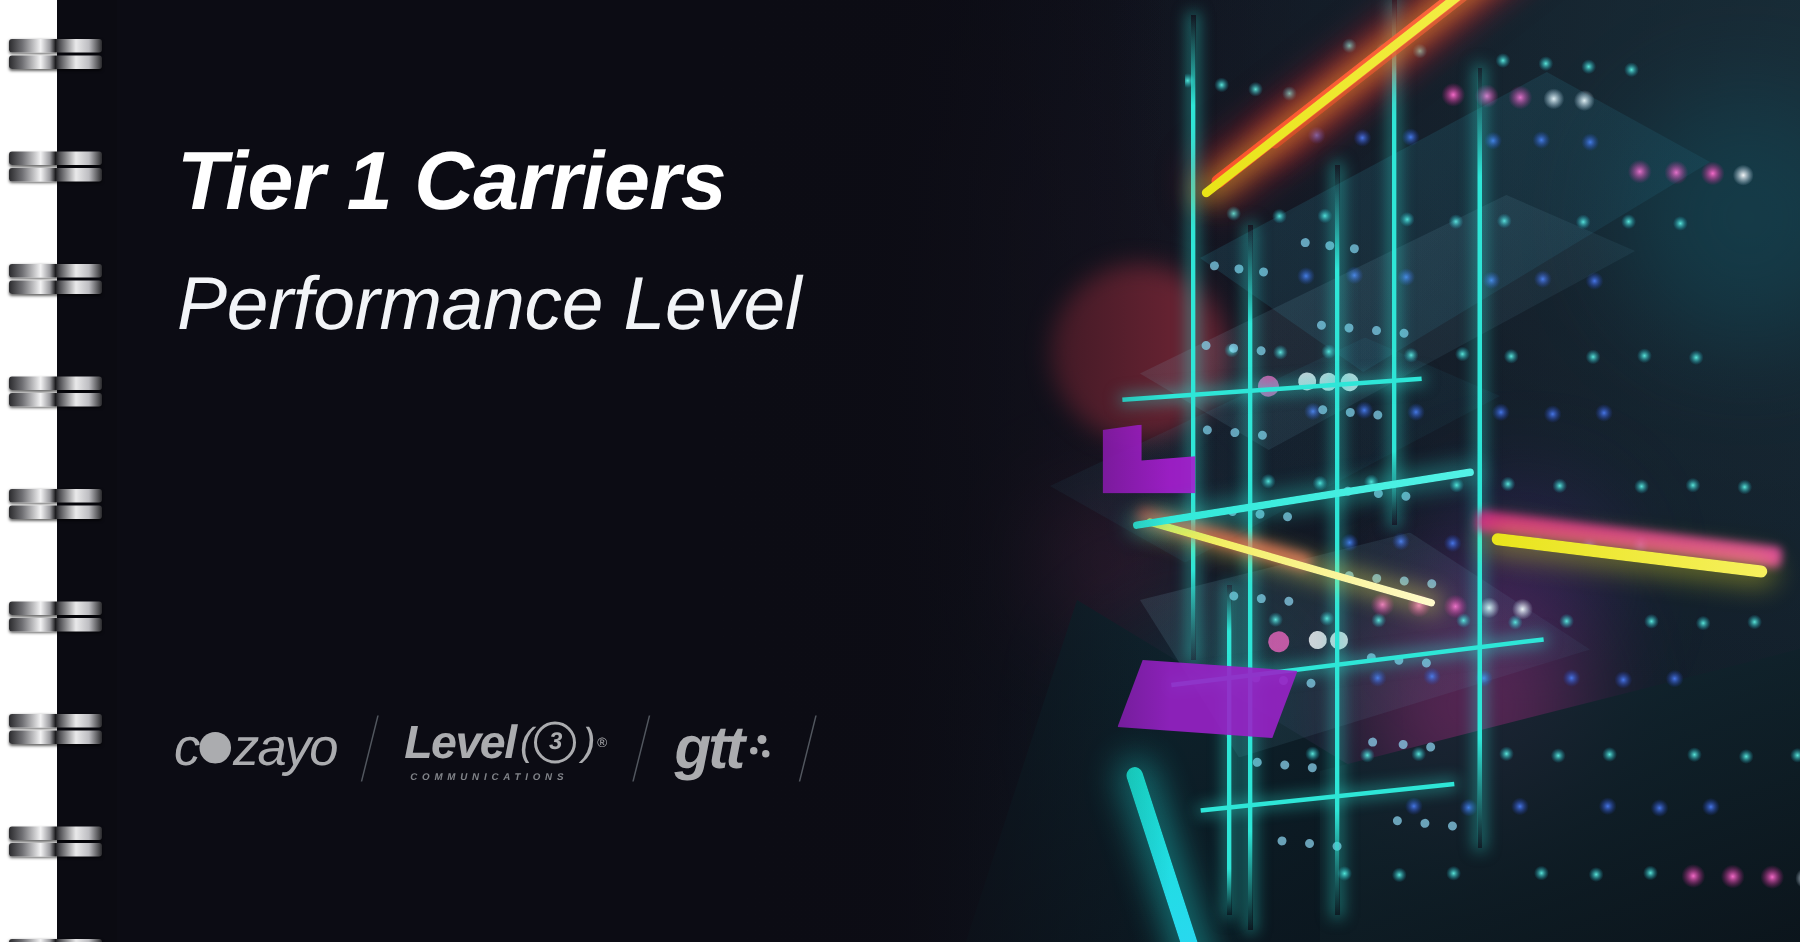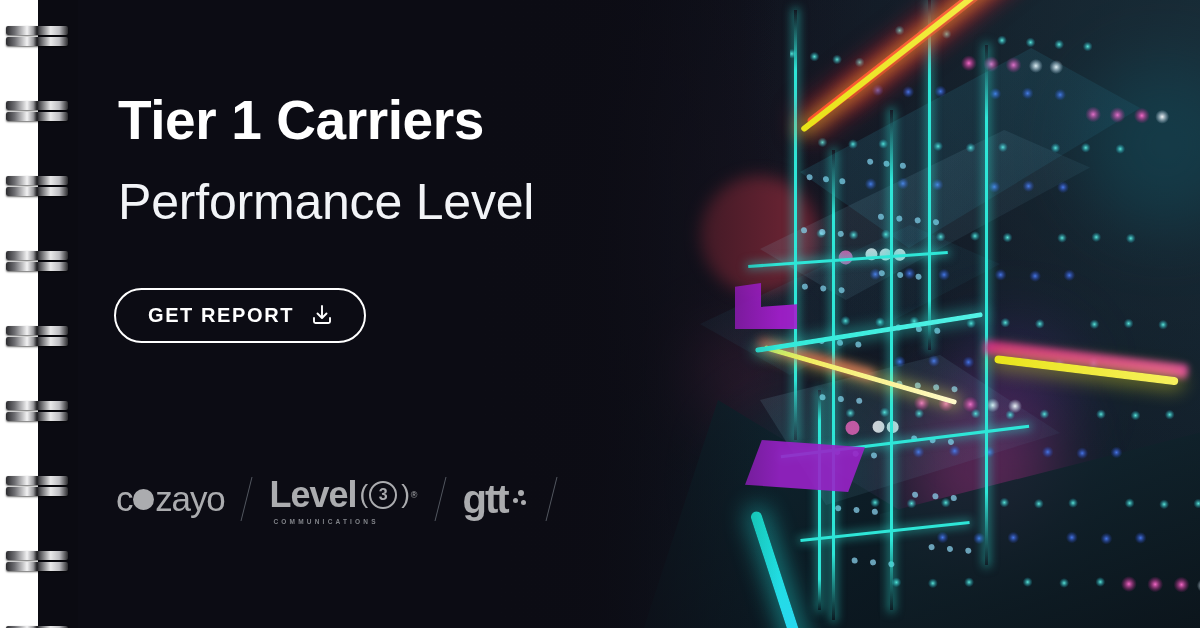--- a/index.html
+++ b/index.html
@@ -3,20 +3,21 @@
 <meta charset="utf-8">
 <style>
   html,body{margin:0;padding:0;background:#000;}
   body{font-family:"Liberation Sans",sans-serif;}
 
   .banner{
     position:relative;
     width:1200px;height:628px;
     overflow:hidden;
     background:#0d0d16;
+    font-style:italic;
   }
 
   
   .art{position:absolute;inset:0;overflow:hidden;}
   .art > *{position:absolute;}
 
   .bg-base{
     inset:0;
     background:
       radial-gradient(900px 700px at 108% 8%, #1a2f3a 0%, rgba(20,40,52,0) 62%),
@@ -181,21 +182,21 @@
     font-size:35px;font-weight:400;color:#d3d4d6;letter-spacing:-1.2px;
     display:flex;align-items:baseline;
   }
   .cogent-dot{
     display:inline-block;width:21px;height:21px;border-radius:50%;
     background:#d3d4d6;margin:0 1px;position:relative;top:-1px;
   }
 
   .logo-level3{display:flex;flex-direction:column;align-items:flex-start;}
   .level3-main{display:flex;align-items:center;color:#d3d4d6;}
-  .level3-word{font-size:36px;font-weight:700;letter-spacing:-1px;}
+  .level3-word{font-size:31px;font-weight:700;letter-spacing:-1px;}
   .level3-paren{
     font-size:26px;font-weight:400;display:inline-flex;align-items:center;
     justify-content:center;margin-left:3px;
   }
   .level3-circle{
     display:inline-flex;align-items:center;justify-content:center;
     width:24px;height:24px;border:2px solid #d3d4d6;border-radius:50%;
     font-size:16px;font-weight:700;margin:0 1px;
   }
   .level3-tm{font-size:9px;vertical-align:super;margin-left:1px;}
@@ -519,28 +520,20 @@
       <div class="ring" style="top: 551px;"></div>
       <div class="ring" style="top: 562px;"></div>
       <div class="ring" style="top: 626px;"></div>
     </div>
 
   <div class="content">
 
     <div class="headline">Tier 1 Carriers</div>
     <div class="subhead">Performance Level</div>
 
-    <div class="cta">
-      <span class="cta-label">GET REPORT</span>
-      <svg class="dl-icon" viewBox="0 0 24 24" fill="none" stroke="#ffffff" stroke-width="1.9" stroke-linecap="round" stroke-linejoin="round">
-        <path d="M12 3v11"></path>
-        <path d="M7.5 10.5 12 15l4.5-4.5"></path>
-        <path d="M4 15v3.5a1.5 1.5 0 0 0 1.5 1.5h13a1.5 1.5 0 0 0 1.5-1.5V15"></path>
-      </svg>
-    </div>
 
     <div class="logos">
 
       <div class="logo">
         <span class="logo-cogent">
           <span>c</span>
           <span class="cogent-dot"></span>
           <span>zayo</span>
         </span>
       </div>

